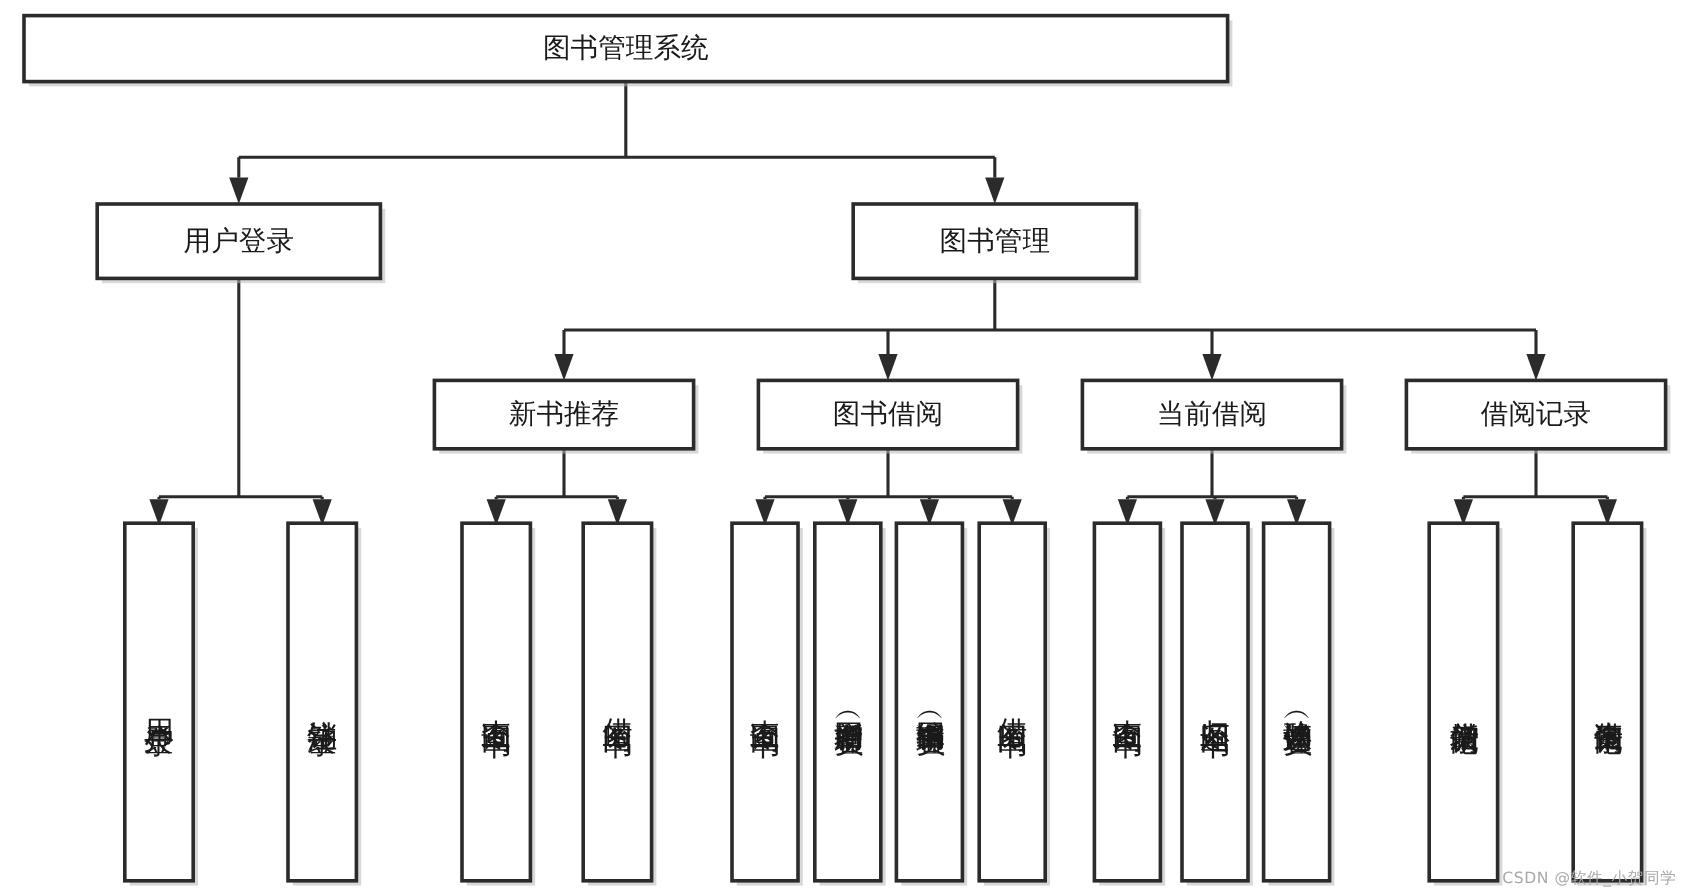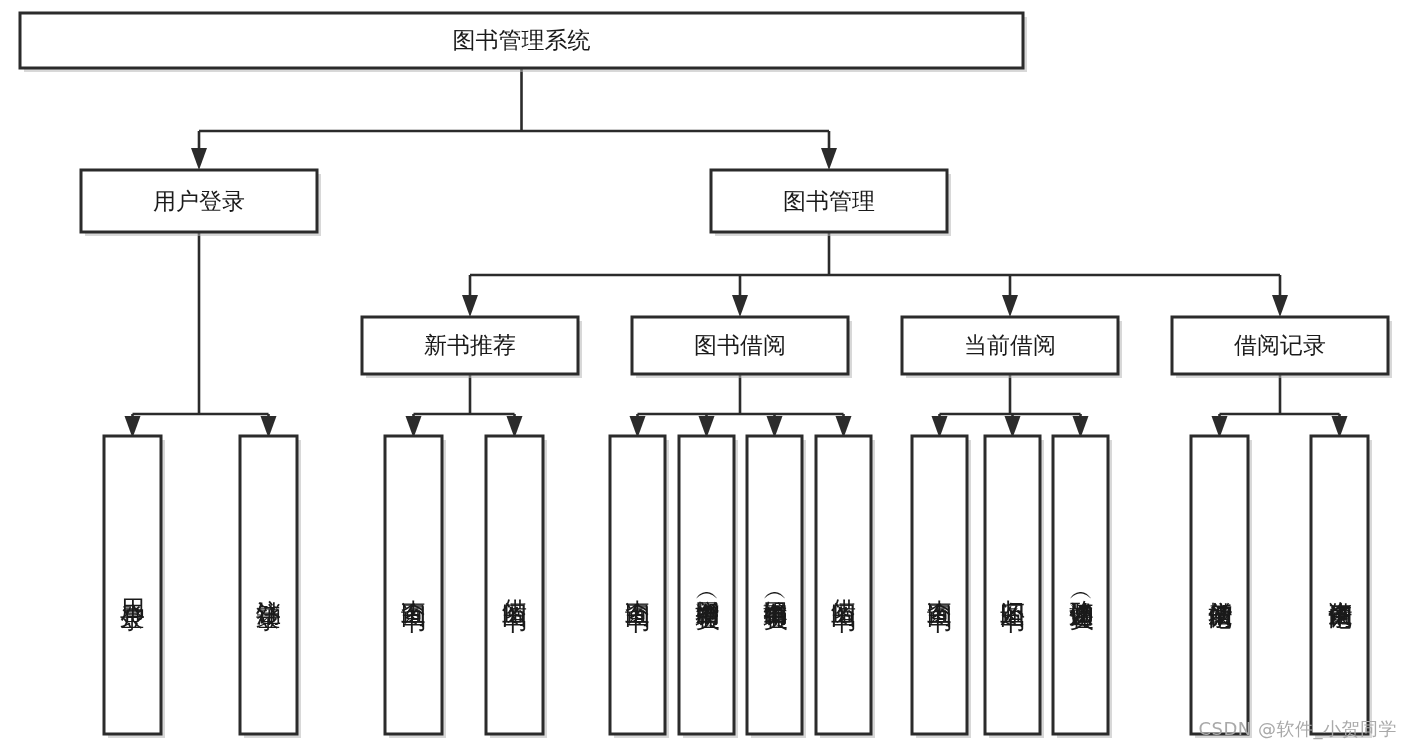--- a/index.html
+++ b/index.html
@@ -65,21 +65,21 @@
     letter-spacing: 3px;
     color: #1a1a1a;
     white-space: nowrap;
     pointer-events: none;
   }
   .watermark {
     position: absolute;
     right: 8px;
     bottom: 6px;
     font-family: "DejaVu Sans", "Liberation Sans", sans-serif;
-    font-size: 18px;
+    font-size: 13px;
     color: #a9a9a9;
     letter-spacing: 0.5px;
     white-space: nowrap;
   }
 </style>
 </head>
 <body>
 
 <div id="diagram-root">
 

